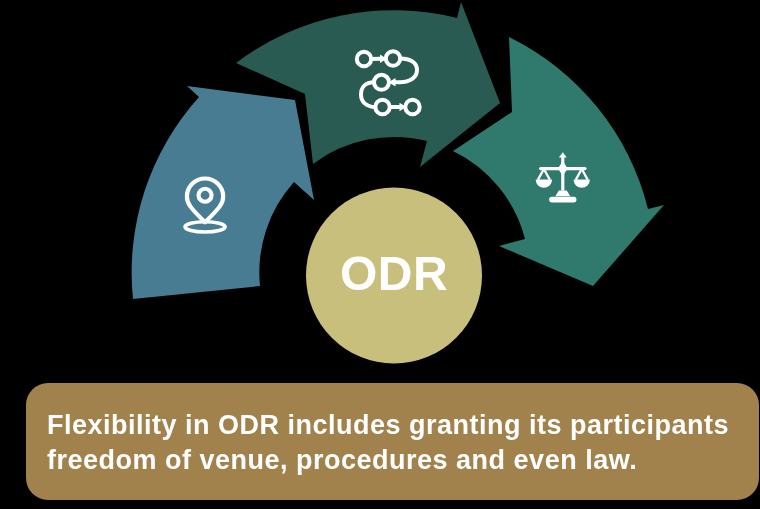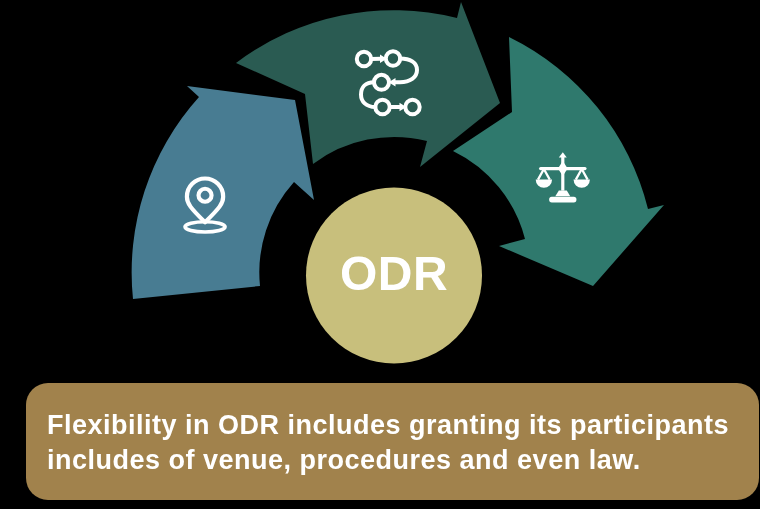--- a/index.html
+++ b/index.html
@@ -117,16 +117,16 @@
       <path d="M 30.5 45 L 39.5 45 L 43.5 51.5 L 26.5 51.5 Z"></path>
       <rect x="19.5" y="52" width="31" height="6.5" rx="3"></rect>
     </g>
 
     <circle cx="380" cy="275.5" r="88" fill="#C8BF7C"></circle>
     <text class="odr-text" x="380" y="290" fill="#FFFFFF">ODR</text>
   </svg>
 
   <div class="caption" style="background-color: rgb(161, 130, 76);">
     <div class="cap-line" style="color: rgb(255, 255, 255);">Flexibility in ODR includes granting its participants</div>
-    <div class="cap-line" style="color: rgb(255, 255, 255);">includes of venue, procedures and even law.</div>
+    <div class="cap-line" style="color: rgb(255, 255, 255);">freedom of venue, procedures and even law.</div>
   </div>
 
 </div>
 
 </body></html>

